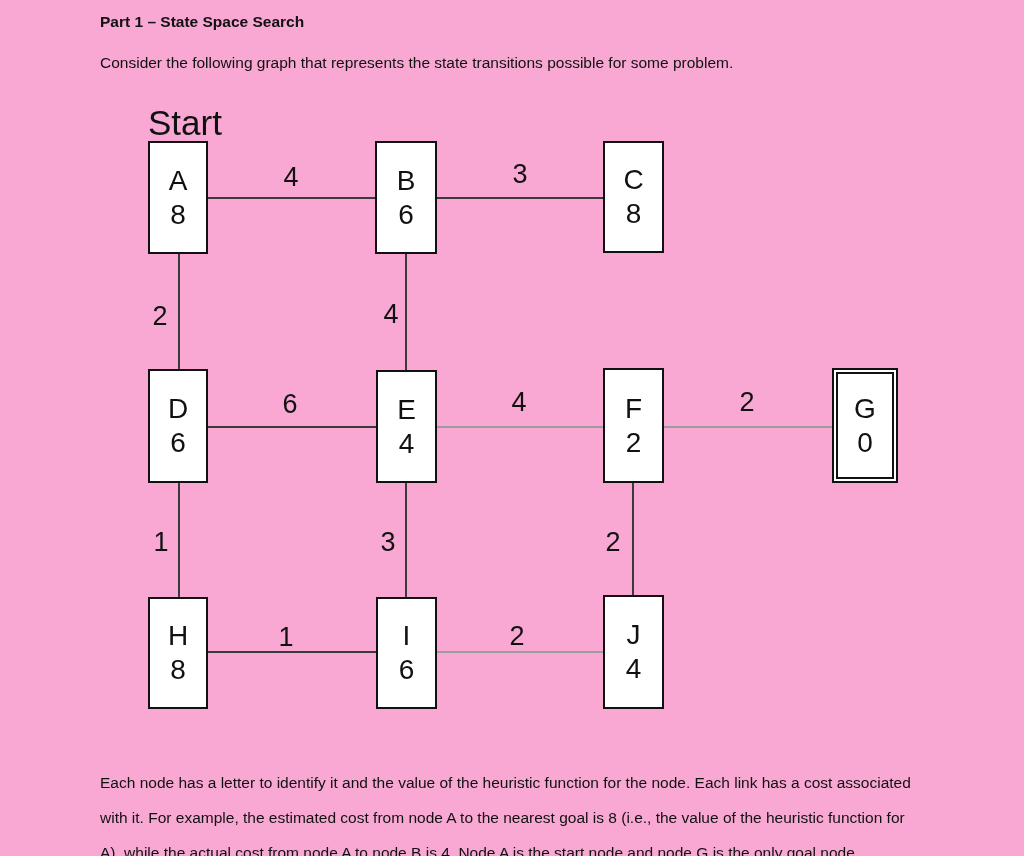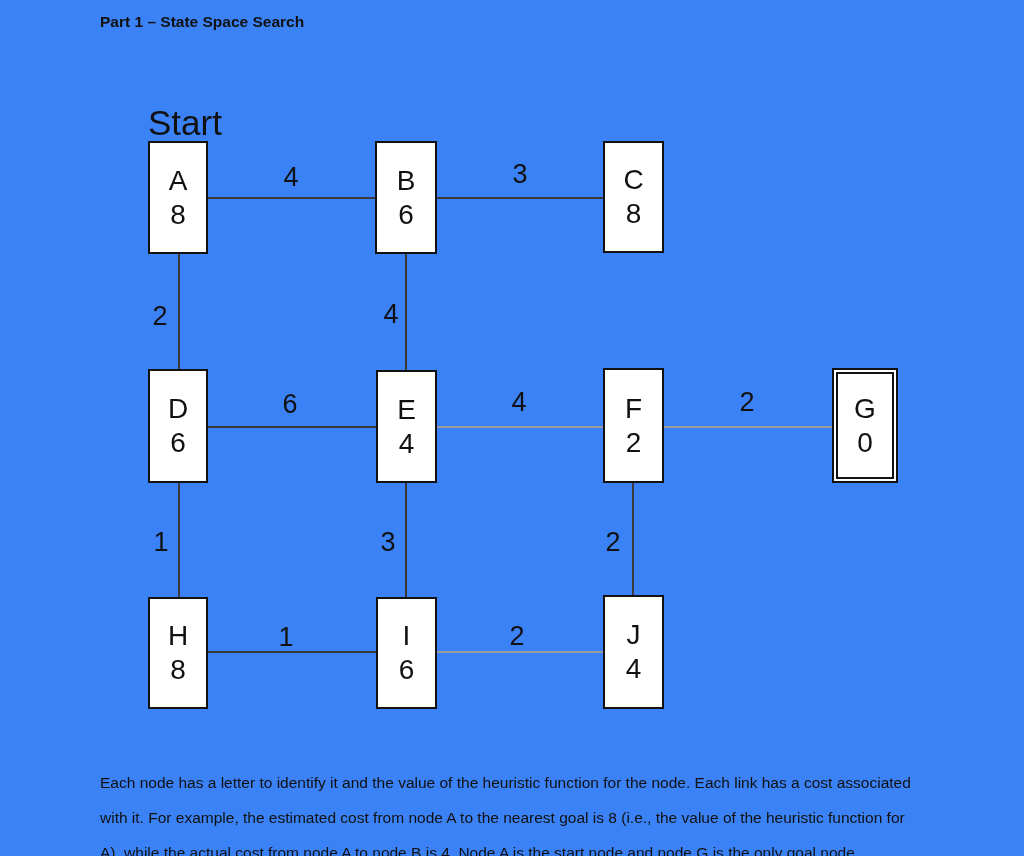--- a/index.html
+++ b/index.html
@@ -5,21 +5,21 @@
   * { margin: 0; padding: 0; box-sizing: border-box; }
   html, body { background: #ffffff; }
   body {
     font-family: "Liberation Sans", sans-serif;
     color: #111111;
   }
   .page {
     position: relative;
     width: 1024px;
     height: 856px;
-    background: #3b82f6;
+    background: #f9a8d4;
     overflow: hidden;
   }
   .doc-title {
     position: absolute;
     left: 100px; top: 13px;
     font-size: 15.5px;
     font-weight: bold;
     color: #111111;
     white-space: nowrap;
   }
@@ -117,20 +117,21 @@
   .c-fj { left: 596px; top: 524px; }
   .c-hi { left: 269px; top: 619px; }
   .c-ij { left: 500px; top: 618px; }
 </style>
 </head>
 <body>
 
 <div class="page">
 
   <p class="doc-title">Part 1 – State Space Search</p>
+  <p class="doc-intro">Consider the following graph that represents the state transitions possible for some problem.</p>
 
   <div class="graph">
 
     <div class="start-label">Start</div>
 
     <div class="edge h e-ab"></div>
     <div class="edge h e-bc"></div>
     <div class="edge v e-ad"></div>
     <div class="edge v e-be"></div>
     <div class="edge h e-de"></div>

